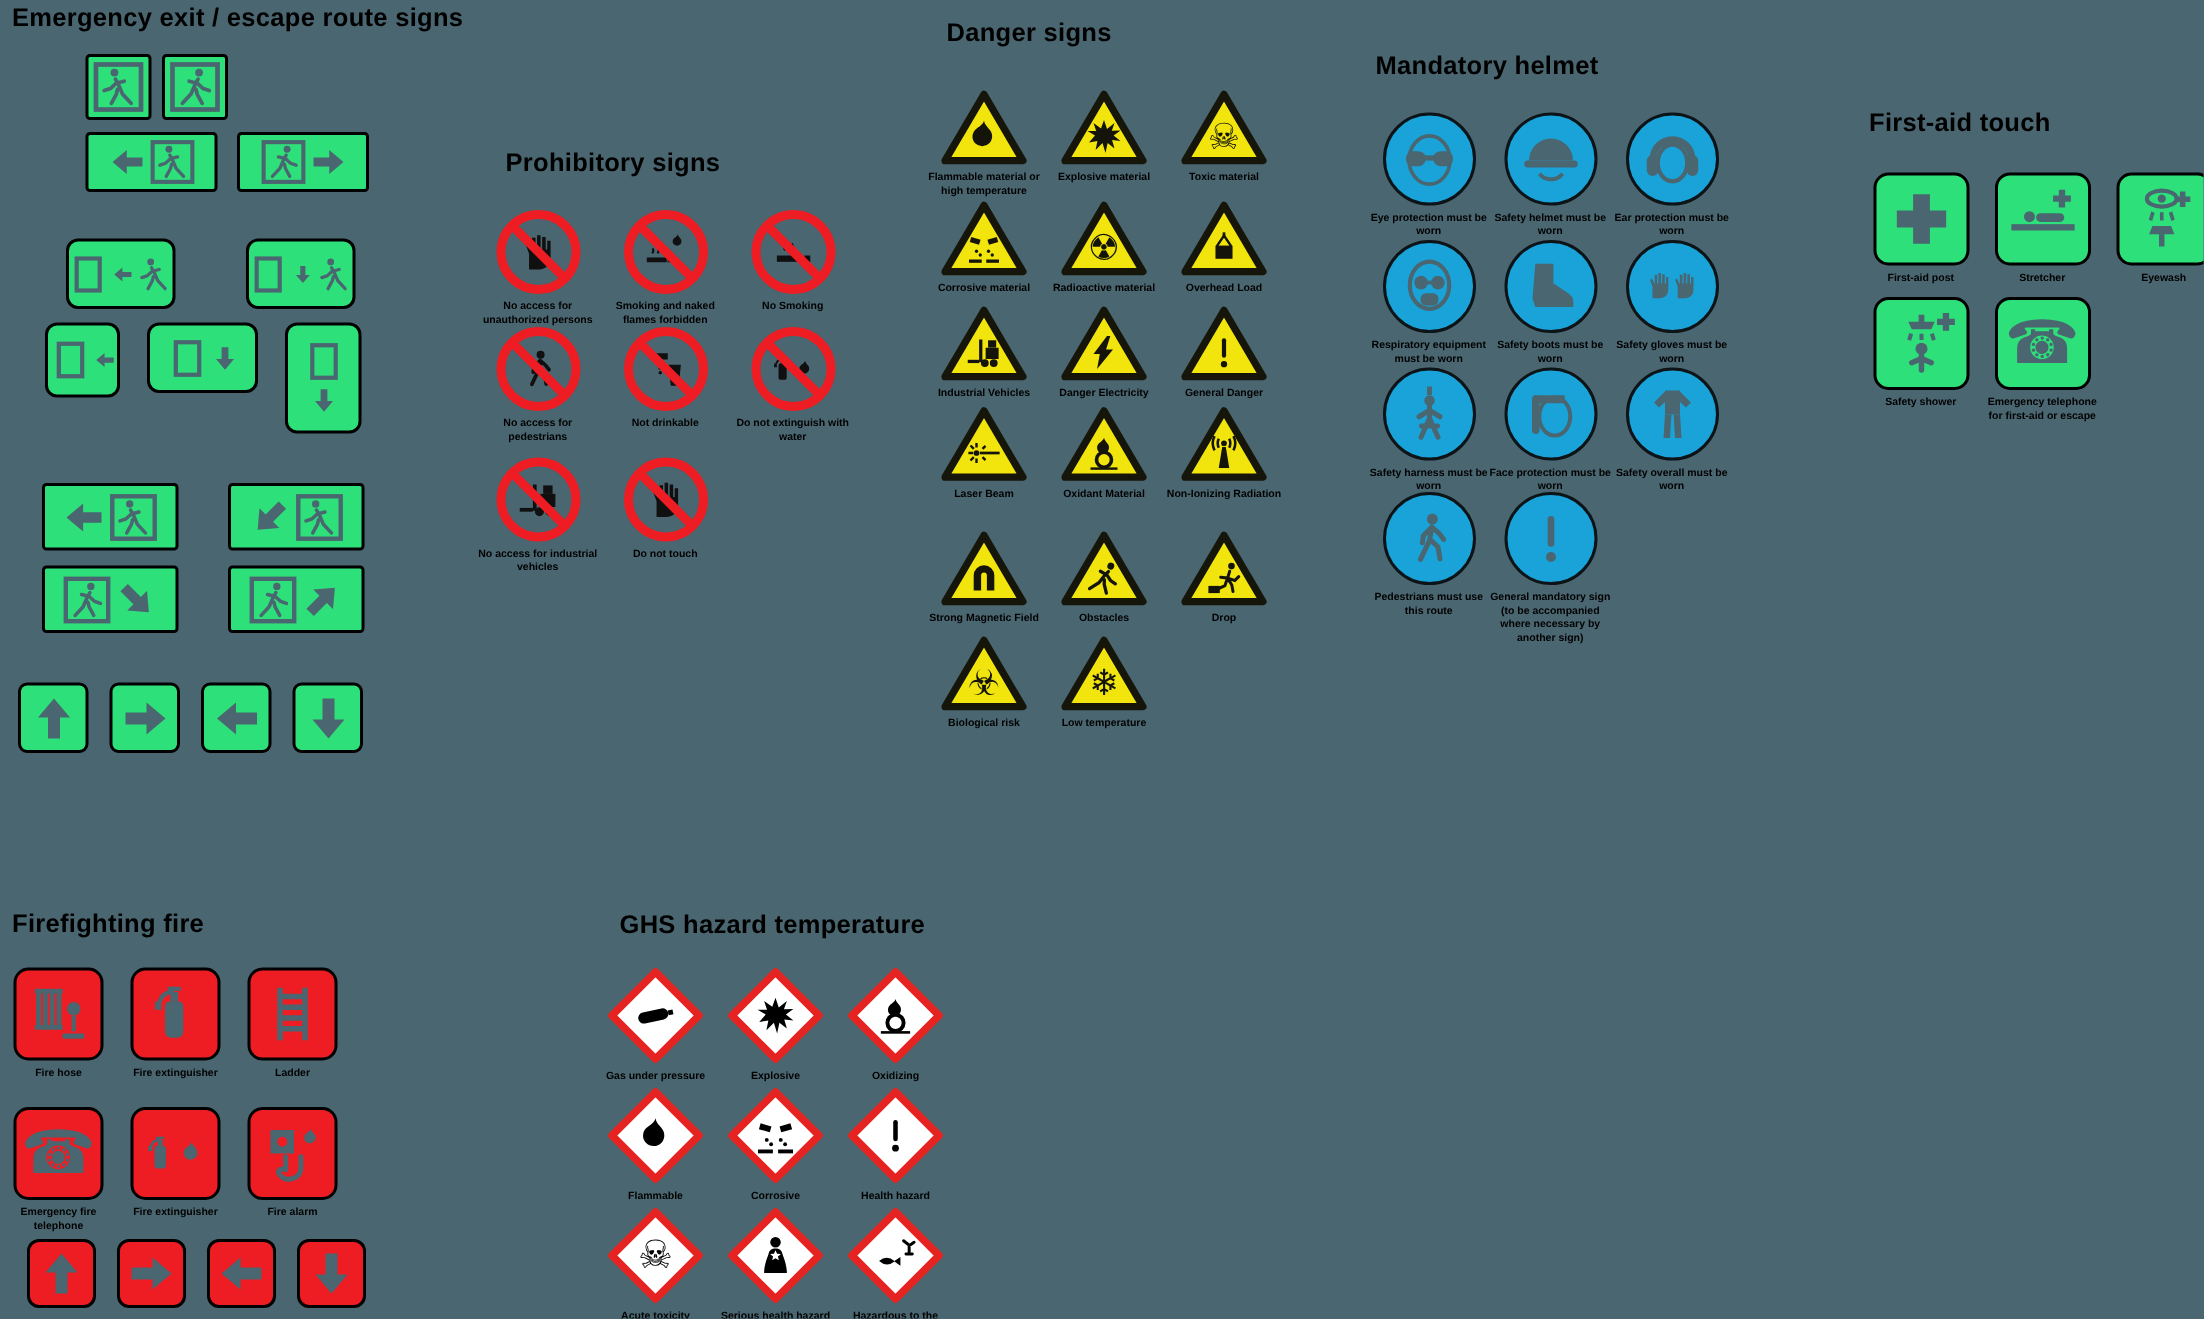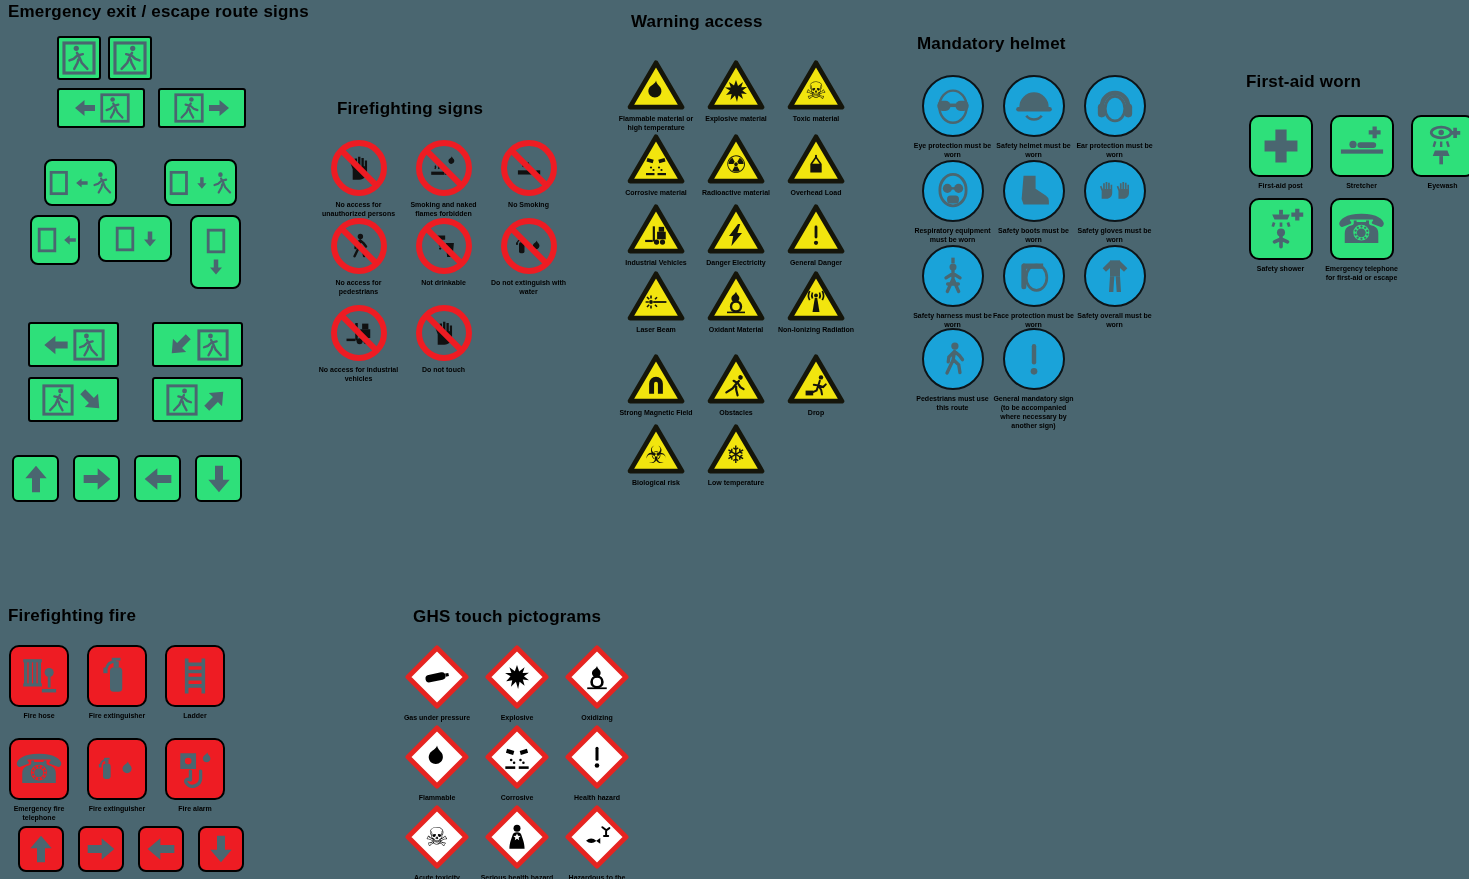--- a/index.html
+++ b/index.html
@@ -456,21 +456,21 @@
           <div class="ic">
             <svg class="glyph" viewBox="0 0 24 24" width="32" height="32" style="transform: rotate(90deg);">
               <use href="#g-arrow"></use>
             </svg>
           </div>
         </div>
       </div>
     </div>
 </section>
 <section id="sec-prohibitory">
-  <h2 class="sec-title">Firefighting signs</h2>
+  <h2 class="sec-title">Prohibitory signs</h2>
   <div class="rows">
       <div class="row" style="left: 0px; top: 44px;">
         <div class="cell" style="width: 85px;">
           <div class="sign sh-prohibit" style="width: 56px; height: 56px;">
             <div class="ic">
               <svg class="glyph" viewBox="0 0 24 24" width="28" height="28">
                 <use href="#g-hand"></use>
               </svg>
             </div>
           </div>
@@ -547,21 +547,21 @@
                 <use href="#g-hand"></use>
               </svg>
             </div>
           </div>
           <div class="slabel">Do not touch</div>
         </div>
       </div>
     </div>
 </section>
 <section id="sec-warning">
-  <h2 class="sec-title">Warning access</h2>
+  <h2 class="sec-title">Danger signs</h2>
   <div class="rows">
       <div class="row" style="left: 0px; top: 50px;">
         <div class="cell" style="width: 80px;">
           <div class="sign sh-tri" style="width: 58px; height: 50px;">
             <svg class="bgshape" viewBox="0 0 60 52">
               <path d="M30 3 57 49H3Z" fill="#f2e50e" stroke="#15150a" stroke-width="5" stroke-linejoin="round"></path>
             </svg>
             <div class="ic">
               <svg class="glyph" viewBox="0 0 24 24" width="24" height="24">
                 <use href="#g-flame"></use>
@@ -900,21 +900,21 @@
                 <use href="#g-exclaim"></use>
               </svg>
             </div>
           </div>
           <div class="slabel">General mandatory sign (to be accompanied where necessary by another sign)</div>
         </div>
       </div>
     </div>
 </section>
 <section id="sec-firstaid">
-  <h2 class="sec-title">First-aid worn</h2>
+  <h2 class="sec-title">First-aid touch</h2>
   <div class="rows">
       <div class="row" style="left: 0px; top: 45px;">
         <div class="cell" style="width: 81px;">
           <div class="sign sh-aid" style="width: 64px; height: 62px;">
             <div class="ic">
               <svg class="glyph" viewBox="0 0 24 24" width="42" height="42">
                 <use href="#g-cross"></use>
               </svg>
             </div>
           </div>
@@ -1054,21 +1054,21 @@
           <div class="ic">
             <svg class="glyph" viewBox="0 0 24 24" width="32" height="32" style="transform: rotate(90deg);">
               <use href="#g-arrow"></use>
             </svg>
           </div>
         </div>
       </div>
     </div>
 </section>
 <section id="sec-ghs">
-  <h2 class="sec-title">GHS touch pictograms</h2>
+  <h2 class="sec-title">GHS hazard temperature</h2>
   <div class="rows">
       <div class="row" style="left: 0px; top: 40px;">
         <div class="cell" style="width: 80px;">
           <div class="sign sh-diamond" style="width: 64px; height: 64px;">
             <svg class="bgshape" viewBox="0 0 64 64">
               <path d="M32 3 61 32 32 61 3 32Z" fill="#ffffff" stroke="#e52421" stroke-width="5" stroke-linejoin="round"></path>
             </svg>
             <div class="ic">
               <svg class="glyph" viewBox="0 0 24 24" width="28" height="28" style="transform: rotate(-12deg);">
                 <use href="#g-cylinder"></use>

